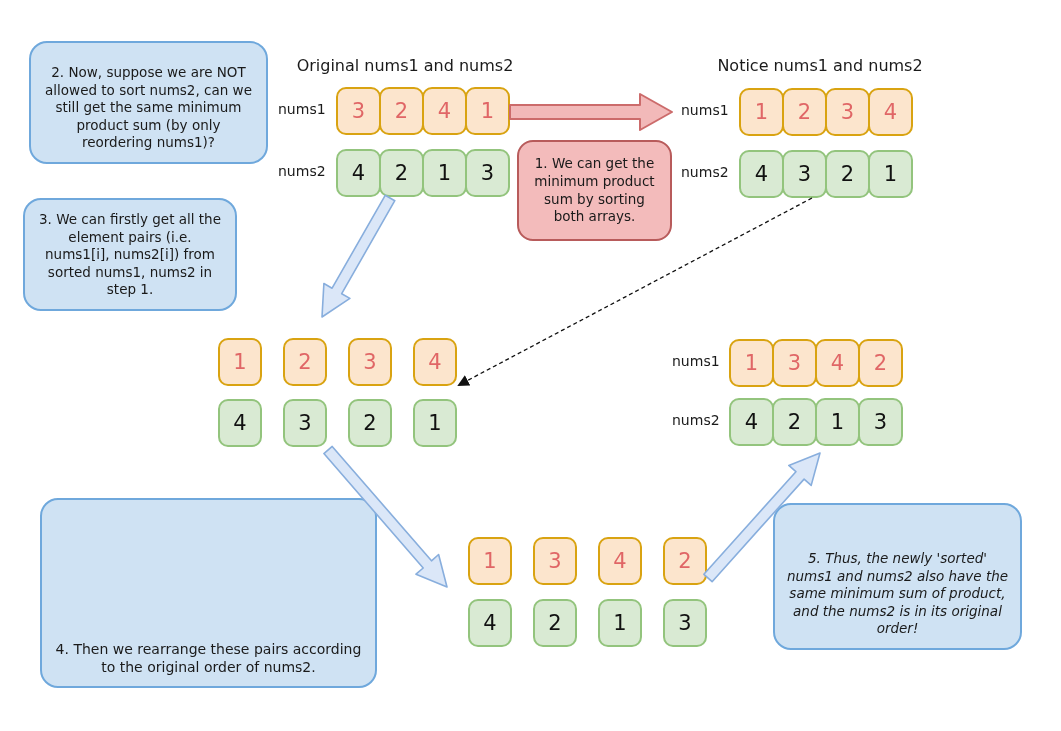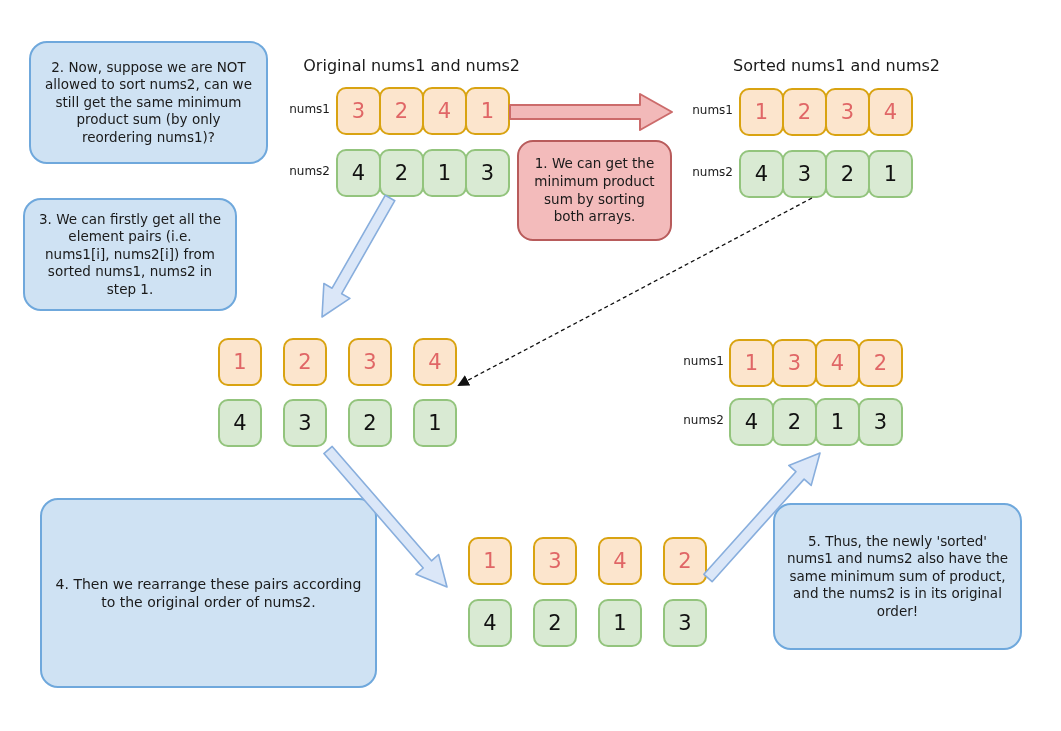--- a/index.html
+++ b/index.html
@@ -13,27 +13,27 @@
   }
   .abs { position:absolute; box-sizing:border-box; }
 
   
   .callout {
     border:2px solid; border-radius:18px;
     display:flex; flex-direction:column; justify-content:center;
     text-align:center; padding:6px 10px;
     font-size:13.5px; line-height:1.3;
   }
-  .callout.blue { background:var(--blue-fill); border-color:var(--blue-border); }
+  .callout.blue { background:var(--blue-fill); border-color:var(--blue-border);justify-content:flex-end; }
   .callout.pink { background:var(--pink-fill); border-color:var(--pink-border); border-radius:16px; }
   .callout p { margin:4px 0; }
 
   
-  .heading { font-size:16px; text-align:right; white-space:nowrap; }
-  .label { font-size:12px; width:52px; text-align:right; line-height:20px; white-space:nowrap; }
+  .heading { font-size:16px; text-align:center; white-space:nowrap; }
+  .label { font-size:14px; width:52px; text-align:left; line-height:20px; white-space:nowrap; }
 
   
   .row { display:flex; }
   .row .cell {
     width:41px; height:44px;
     border:2px solid; border-radius:10px;
     display:flex; align-items:center; justify-content:center;
     font-size:21px;
     background:#fff;
   }
@@ -44,39 +44,39 @@
   .row.green  .cell { background:var(--green-fill);  border-color:var(--green-border);  color:var(--green-text); }
 
   svg.overlay { position:absolute; left:0; top:0; pointer-events:none; }
 </style>
 </head>
 <body>
 
 <div id="canvas">
 
   <div class="abs heading" style="left:290px; top:56px; width:230px;">Original nums1 and nums2</div>
-  <div class="abs heading" style="left:700px; top:56px; width:240px;">Sorted nums1 and nums2</div>
+  <div class="abs heading" style="left:700px; top:56px; width:240px;">Notice nums1 and nums2</div>
 
   <div class="abs callout blue" style="left:29px; top:41px; width:239px; height:123px;">
     <p>2. Now, suppose we are NOT allowed to sort nums2, can we still get the same minimum product sum (by only reordering nums1)?</p>
   </div>
 
   <div class="abs callout blue" style="left:23px; top:198px; width:214px; height:113px;">
     <p>3. We can firstly get all the element pairs (i.e. nums1[i], nums2[i]) from sorted nums1, nums2 in step 1.</p>
   </div>
 
   <div class="abs callout pink" style="left:517px; top:140px; width:155px; height:101px;">
     <p>1. We can get the minimum product sum by sorting both arrays.</p>
   </div>
 
   <div class="abs callout blue" style="left:40px; top:498px; width:337px; height:190px; font-size:14px;">
     <p>4. Then we rearrange these pairs according to the original order of nums2.</p>
   </div>
 
-  <div class="abs callout blue" style="left:773px; top:503px; width:249px; height:147px;">
+  <div class="abs callout blue" style="left:773px; top:503px; width:249px; height:147px;font-style:italic;">
     <p>5. Thus, the newly 'sorted' nums1 and nums2 also have the same minimum sum of product, and the nums2 is in its original order!</p>
   </div>
 
   <div class="abs label" style="left:278px; top:99px;">nums1</div>
   <div class="abs row row-tight orange" style="left:336px; top:87px;">
       <div class="cell">3</div>
       <div class="cell">2</div>
       <div class="cell">4</div>
       <div class="cell">1</div>
     </div>

